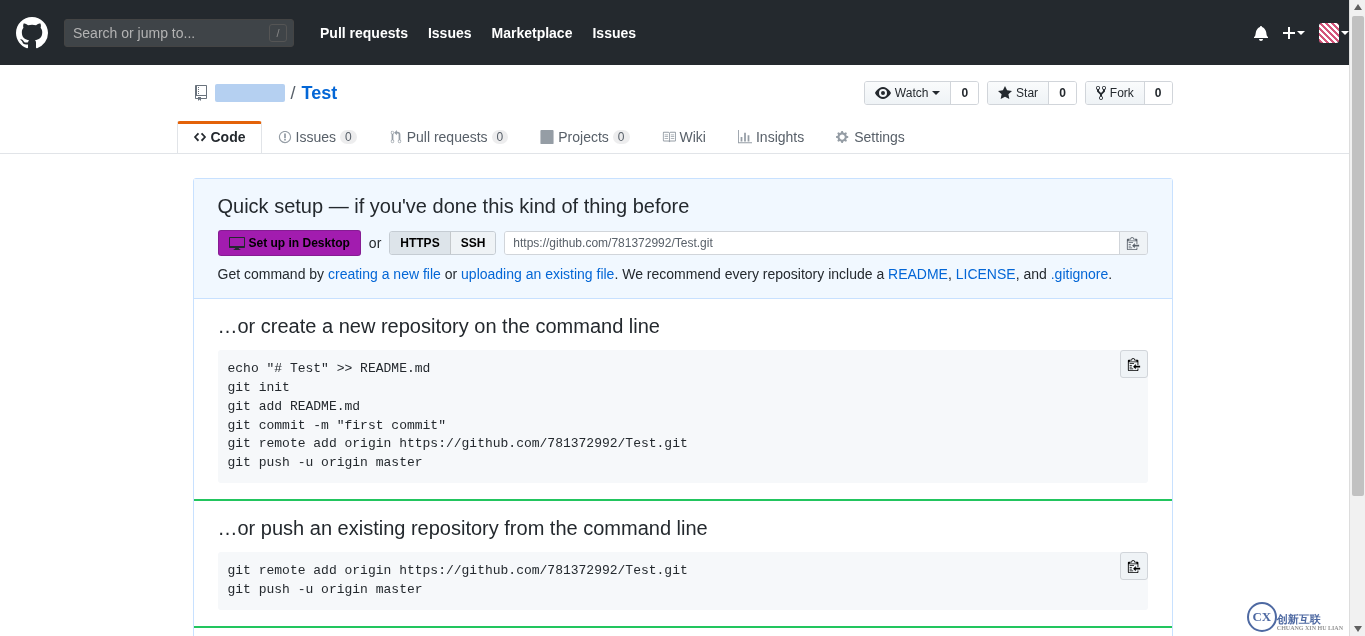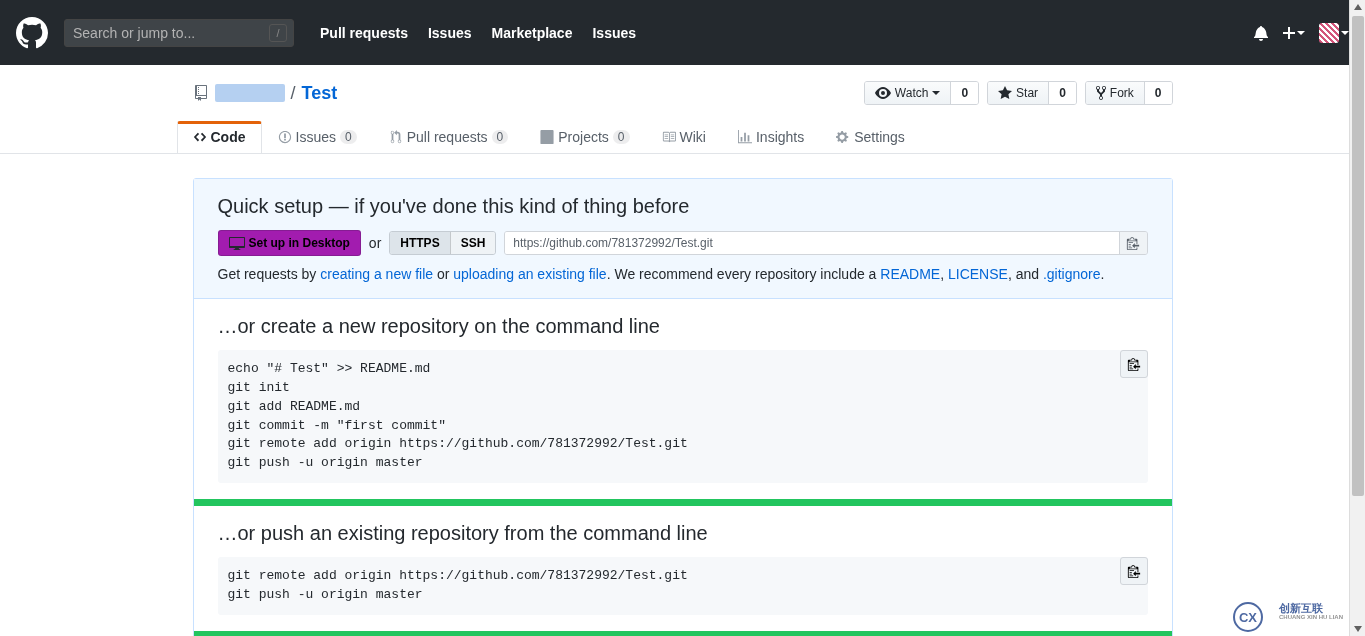--- a/index.html
+++ b/index.html
@@ -118,21 +118,21 @@
 .tab.active svg { fill: #24292e; }
 .counter {
   background: rgba(27,31,35,0.08);
   border-radius: 20px;
   font-size: 12px;
   padding: 0 5px;
   color: #586069;
 }
 .main { max-width: 1012px; margin: 0 auto; padding: 24px 16px; }
 .box { border: 1px solid #c8e1ff; border-radius: 3px; }
-.box-section { padding: 16px 24px; border-bottom: 7px solid #22c55e; }
+.box-section { padding: 16px 24px; border-bottom: 2px solid #22c55e; }
 .box-section.blue { background: #f1f8ff; border-bottom: 1px solid #c8e1ff; }
 .box-section:last-child { border-bottom: none; }
 .qs-title { font-size: 20px; font-weight: 400; margin-bottom: 12px; }
 .clone-row { display: flex; align-items: center; gap: 8px; margin-bottom: 10px; }
 .btn-outline {
   border: 1px solid rgba(27,31,35,0.2);
   background: #a21caf;
   padding: 4px 10px;
   font-size: 12px;
   font-weight: 600;
@@ -238,23 +238,24 @@
   border-left: 4px solid transparent;
   border-right: 4px solid transparent;
 }
 .scrollbar-r .arrow-t { top: 4px; border-bottom: 6px solid #606060; }
 .scrollbar-r .arrow-b { bottom: 4px; border-top: 6px solid #606060; }
 .watermark {
   position: fixed;
   right: 22px;
   bottom: 4px;
   display: flex;
-  align-items: flex-start;
-  gap: 16px;
+  align-items: flex-end;
+  gap: 0;
   opacity: 0.9;
+  font-family: Liberation Serif, serif;
 }
 .watermark .wm-logo {
   width: 30px; height: 30px;
   border: 2px solid #3b5998;
   border-radius: 50%;
   display: flex;
   align-items: center;
   justify-content: center;
   font-weight: 900;
   color: #3b5998;
@@ -409,21 +410,21 @@
         <div class="url-input">
           <input type="text" readonly="" value="https://github.com/781372992/Test.git" style="">
           <div class="copy-btn">
             <svg viewBox="0 0 14 16">
                 <path fill-rule="evenodd" d="M2 13h4v1H2v-1zm5-6H2v1h5V7zm2 3V8l-3 3 3 3v-2h5v-2H9zM4.5 9H2v1h2.5V9zM2 12h2.5v-1H2v1zm9 1h1v2c-.02.28-.11.52-.3.7-.19.18-.42.28-.7.3H1c-.55 0-1-.45-1-1V4c0-.55.45-1 1-1h3c0-1.11.89-2 2-2 1.11 0 2 .89 2 2h3c.55 0 1 .45 1 1v5h-1V6H1v9h10v-2zM2 5h8c0-.55-.45-1-1-1H8c-.55 0-1-.45-1-1s-.45-1-1-1-1 .45-1 1-.45 1-1 1H3c-.55 0-1 .45-1 1z"></path>
               </svg>
           </div>
         </div>
       </div>
       <p class="hint">
-        <span>Get requests by </span><a>creating a new file</a><span> or </span><a>uploading an existing file</a><span>. We recommend every repository include a </span><a>README</a><span>, </span><a>LICENSE</a><span>, and </span><a>.gitignore</a><span>.</span>
+        <span>Get command by </span><a>creating a new file</a><span> or </span><a>uploading an existing file</a><span>. We recommend every repository include a </span><a>README</a><span>, </span><a>LICENSE</a><span>, and </span><a>.gitignore</a><span>.</span>
       </p>
     </div>
 
     <div class="box-section">
       <h3 class="sec-title">…or create a new repository on the command line</h3>
       <div class="code-block">
         <div class="copy-float">
           <svg width="14" height="14" viewBox="0 0 14 16">
               <path fill-rule="evenodd" d="M2 13h4v1H2v-1zm5-6H2v1h5V7zm2 3V8l-3 3 3 3v-2h5v-2H9zM4.5 9H2v1h2.5V9zM2 12h2.5v-1H2v1zm9 1h1v2c-.02.28-.11.52-.3.7-.19.18-.42.28-.7.3H1c-.55 0-1-.45-1-1V4c0-.55.45-1 1-1h3c0-1.11.89-2 2-2 1.11 0 2 .89 2 2h3c.55 0 1 .45 1 1v5h-1V6H1v9h10v-2zM2 5h8c0-.55-.45-1-1-1H8c-.55 0-1-.45-1-1s-.45-1-1-1-1 .45-1 1-.45 1-1 1H3c-.55 0-1 .45-1 1z"></path>
             </svg>

